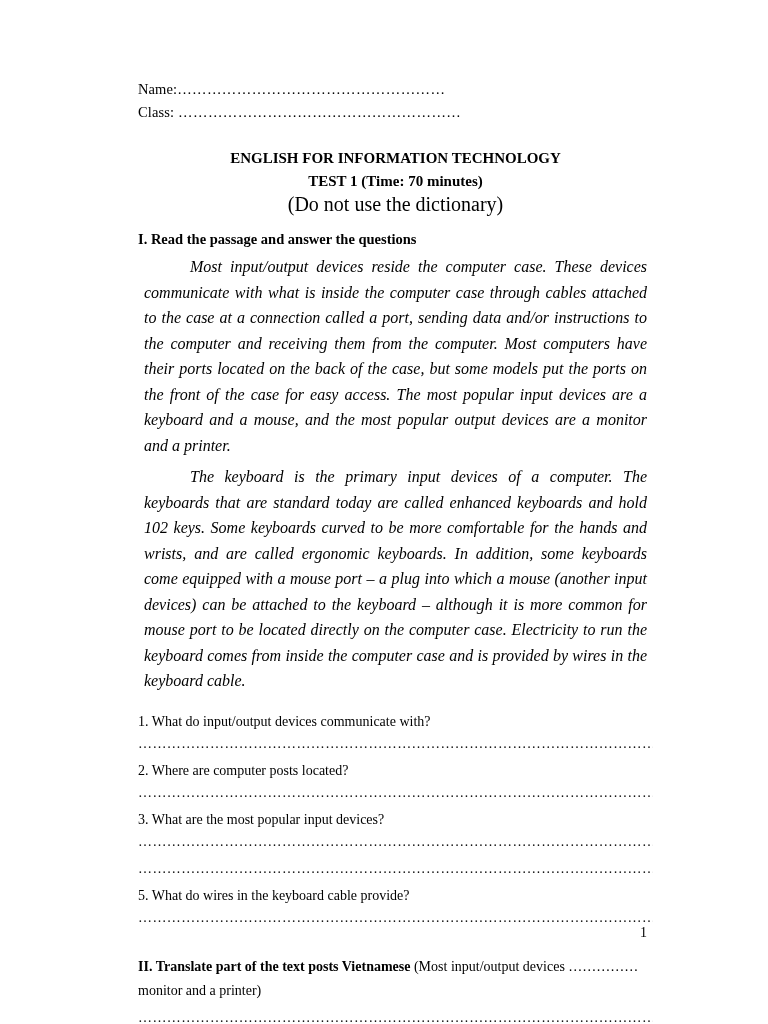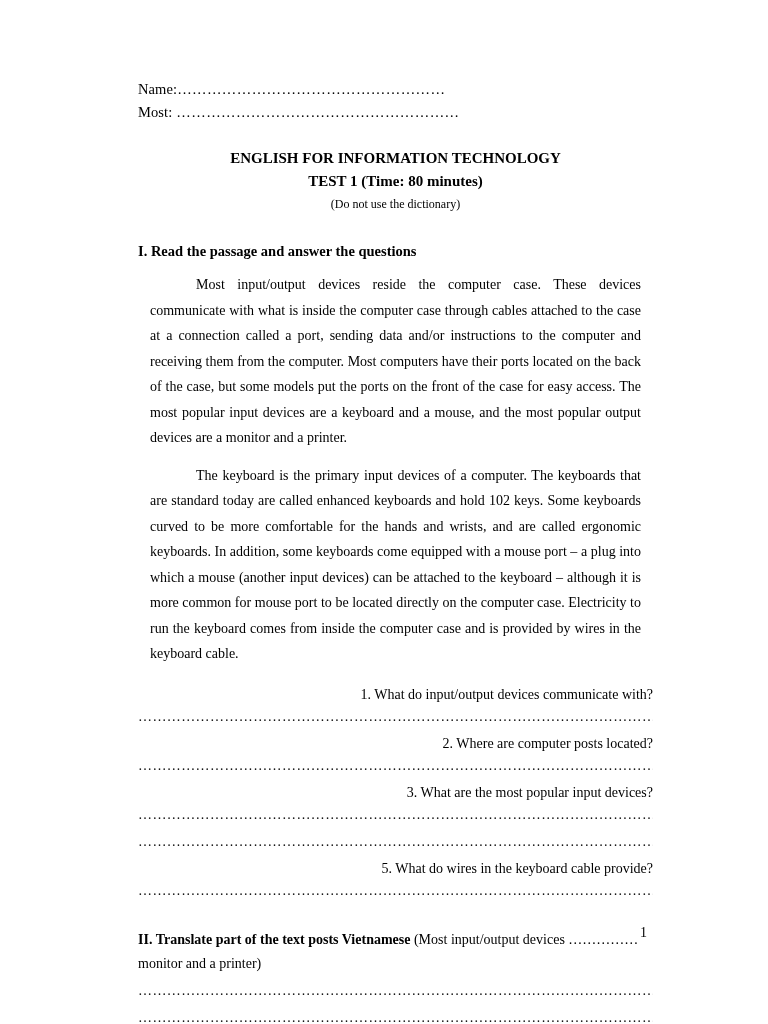--- a/index.html
+++ b/index.html
@@ -48,45 +48,45 @@
     line-height: 21px;
     text-align: center;
   }
   .doc-subtitle {
     font-weight: bold;
     font-size: 15px;
     line-height: 21px;
     margin-top: 2px;
   }
   .doc-note {
-    font-size: 12px;
+    font-size: 20px;
     line-height: 21px;
     margin-top: 2px;
   }
   .section-heading {
     font-weight: bold;
     font-size: 14.5px;
-    margin-top: 28px;
+    margin-top: 16px;
     margin-bottom: 4px;
   }
   .para {
-    font-size: 14px;
+    font-size: 16px;
     line-height: 25.5px;
     text-align: justify;
     text-indent: 46px;
-    margin: 12px;
+    margin: 6px;
+    font-style: italic;
   }
   .questions {
     margin-top: 17px;
   }
   .question {
     font-size: 14px;
     line-height: 22px;
     margin: 0;
-    text-align: right;
   }
   .answer-line {
     font-size: 14px;
     line-height: 22px;
     letter-spacing: 0.4px;
     color: #111;
     margin: 0 0 5px 0;
     overflow: hidden;
     white-space: nowrap;
   }
@@ -113,26 +113,26 @@
 </head>
 <body>
 
 <div class="page">
   <div class="content">
 
     <div class="field-line">
       <span>Name:</span><span class="dots">………………………………………………</span>
     </div>
     <div class="field-line">
-      <span>Most:</span><span class="dots"> …………………………………………………</span>
+      <span>Class:</span><span class="dots"> …………………………………………………</span>
     </div>
 
     <div class="title-block">
       <div class="doc-title">ENGLISH FOR INFORMATION TECHNOLOGY</div>
-      <div class="doc-subtitle">TEST 1 (Time: 80 minutes)</div>
+      <div class="doc-subtitle">TEST 1 (Time: 70 minutes)</div>
       <div class="doc-note">(Do not use the dictionary)</div>
     </div>
 
     <div class="section-heading">I. Read the passage and answer the questions</div>
 
     <p class="para">Most input/output devices reside the computer case. These devices communicate with what is inside the computer case through cables attached to the case at a connection called a port, sending data and/or instructions to the computer and receiving them from the computer. Most computers have their ports located on the back of the case, but some models put the ports on the front of the case for easy access. The most popular input devices are a keyboard and a mouse, and the most popular output devices are a monitor and a printer.</p>
     <p class="para">The keyboard is the primary input devices of a computer. The keyboards that are standard today are called enhanced keyboards and hold 102 keys. Some keyboards curved to be more comfortable for the hands and wrists, and are called ergonomic keyboards. In addition, some keyboards come equipped with a mouse port – a plug into which a mouse (another input devices) can be attached to the keyboard – although it is more common for mouse port to be located directly on the computer case. Electricity to run the keyboard comes from inside the computer case and is provided by wires in the keyboard cable.</p>
 
     <div class="questions">
 

